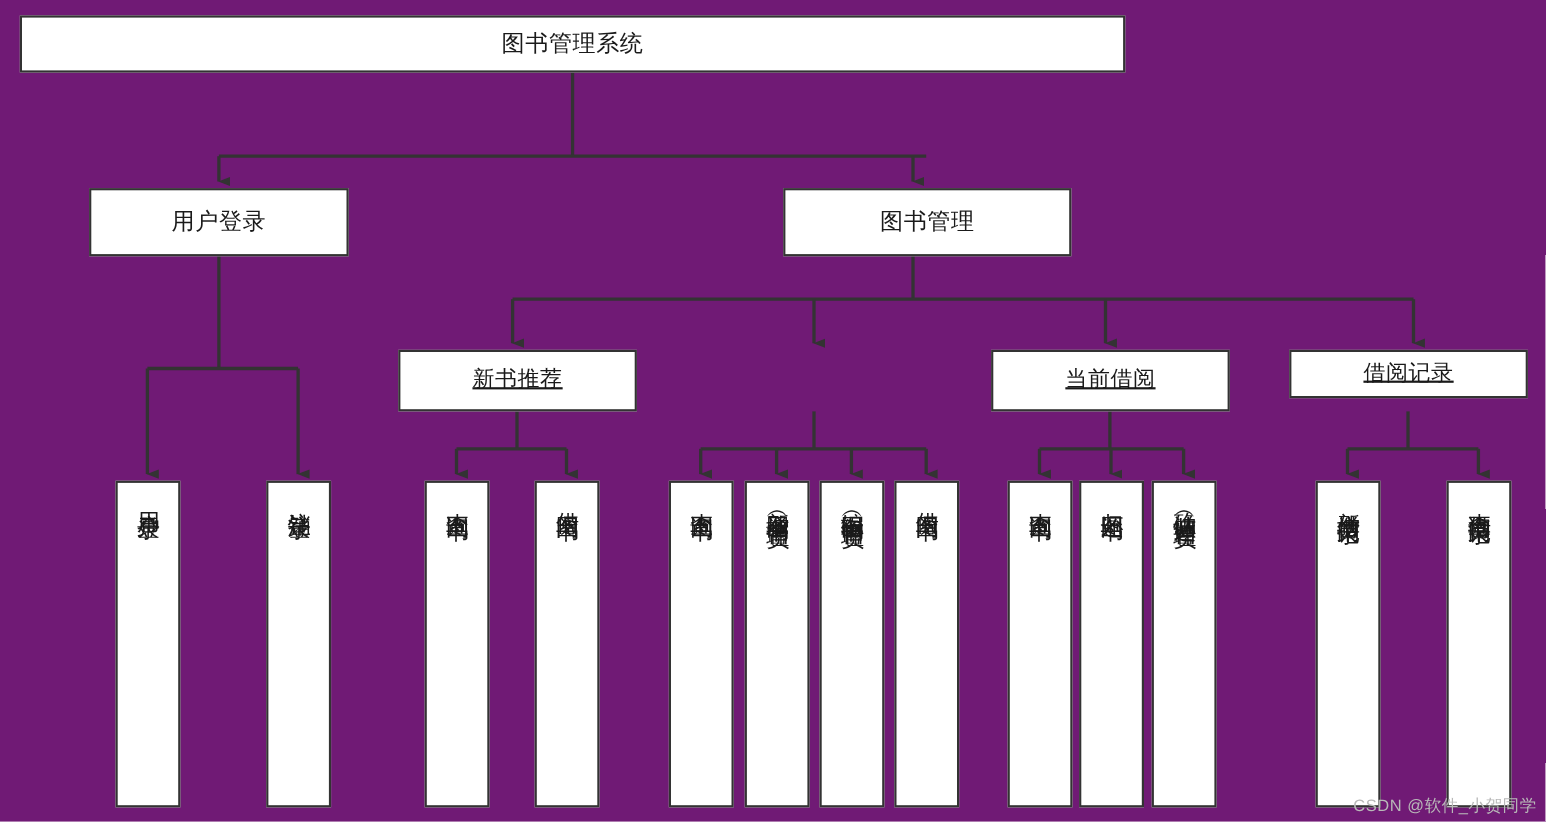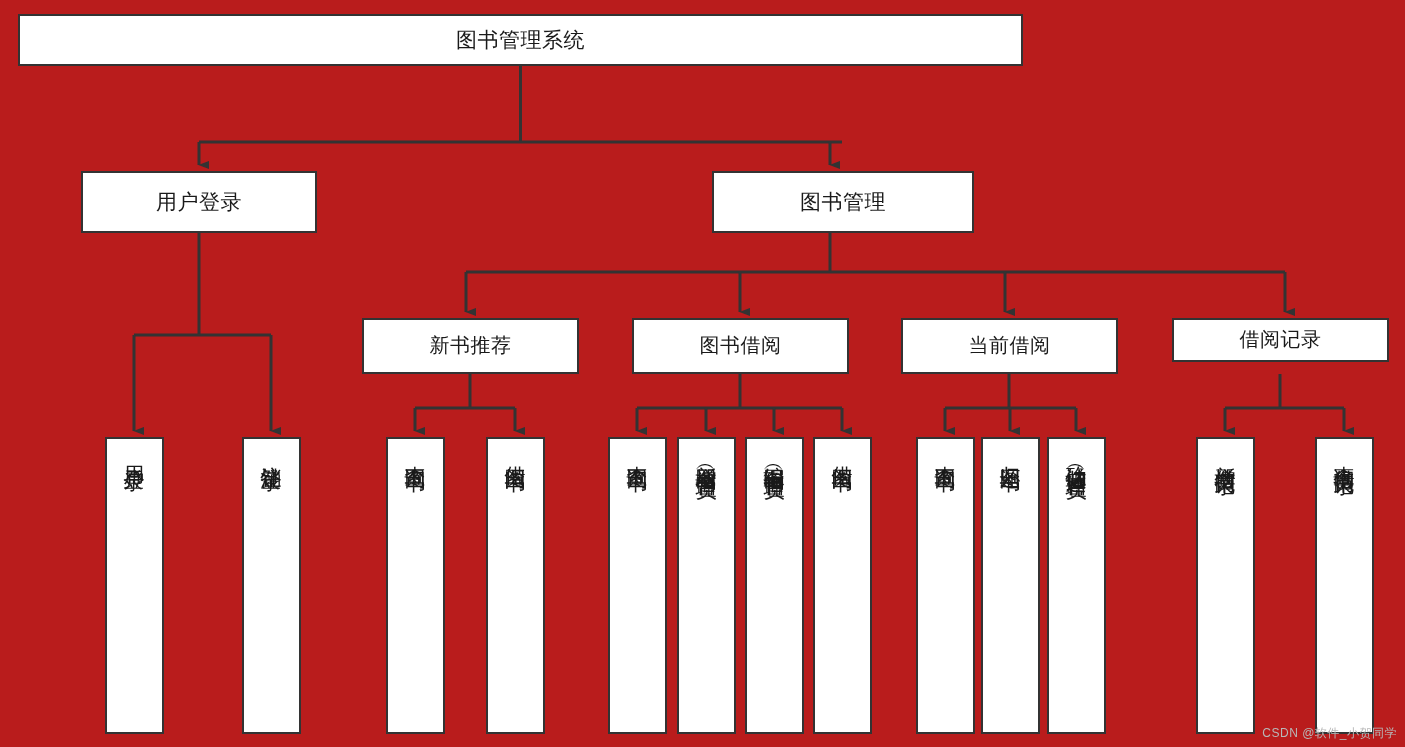--- a/index.html
+++ b/index.html
@@ -8,21 +8,21 @@
     padding: 0;
     background: #ffffff;
   }
   body {
     font-family: "Liberation Sans", "DejaVu Sans", sans-serif;
   }
   #diagram-root {
     position: relative;
     width: 1405px;
     height: 747px;
-    background: #b91c1c;
+    background: #701a75;
     overflow: hidden;
   }
   #edges-layer {
     position: absolute;
     left: 0;
     top: 0;
     width: 1405px;
     height: 747px;
     pointer-events: none;
   }
@@ -44,38 +44,39 @@
     white-space: nowrap;
   }
   .node-root .node-label {
     font-size: 21px;
   }
   .node-l1 .node-label {
     font-size: 21px;
   }
   .node-l2 .node-label {
     font-size: 20px;
+    text-decoration: underline;
   }
   .node-leaf {
     align-items: flex-start;
     padding-top: 10px;
   }
   .node-leaf .node-label {
     font-size: 21px;
     writing-mode: vertical-rl;
     text-orientation: upright;
     letter-spacing: 2px;
     line-height: 1;
     white-space: pre-line;
   }
   #watermark {
     position: absolute;
     right: 8px;
     bottom: 5px;
-    font-size: 12px;
+    font-size: 15px;
     color: #b8b8b8;
     letter-spacing: 0.5px;
     white-space: nowrap;
     user-select: none;
   }
 </style>
 </head>
 <body>
 
 <div id="diagram-root">
@@ -140,23 +141,20 @@
   <div class="node node-l1" style="left:81px; top:171px; width:236px; height:62px;">
     <span class="node-label">用户登录</span>
   </div>
   <div class="node node-l1" style="left:712px; top:171px; width:262px; height:62px;">
     <span class="node-label">图书管理</span>
   </div>
 
   <div class="node node-l2" style="left:362px; top:318px; width:217px; height:56px;">
     <span class="node-label">新书推荐</span>
   </div>
-  <div class="node node-l2" style="left:632px; top:318px; width:217px; height:56px;">
-    <span class="node-label">图书借阅</span>
-  </div>
   <div class="node node-l2" style="left:901px; top:318px; width:217px; height:56px;">
     <span class="node-label">当前借阅</span>
   </div>
   <div class="node node-l2" style="left:1172px; top:318px; width:217px; height:44px;">
     <span class="node-label">借阅记录</span>
   </div>
 
   <div class="node node-leaf" style="left:105px; top:437px; width:59px; height:297px;">
     <span class="node-label">用户登录</span>
   </div>

